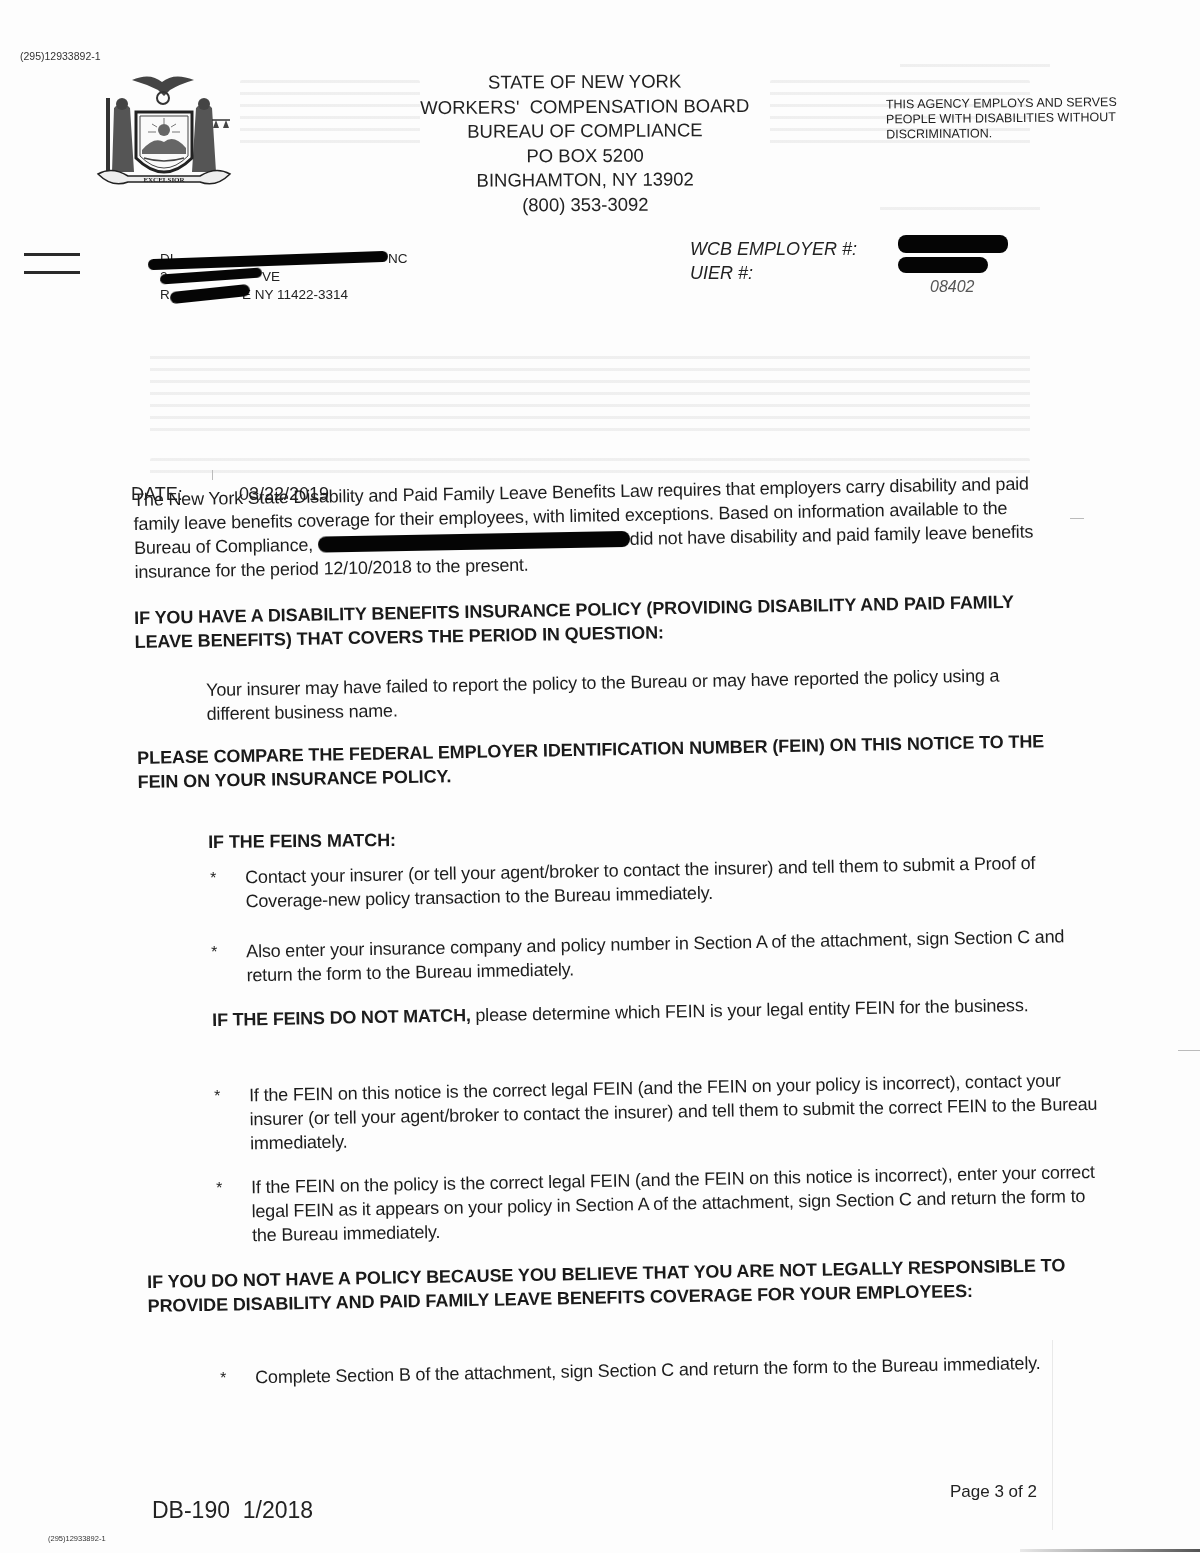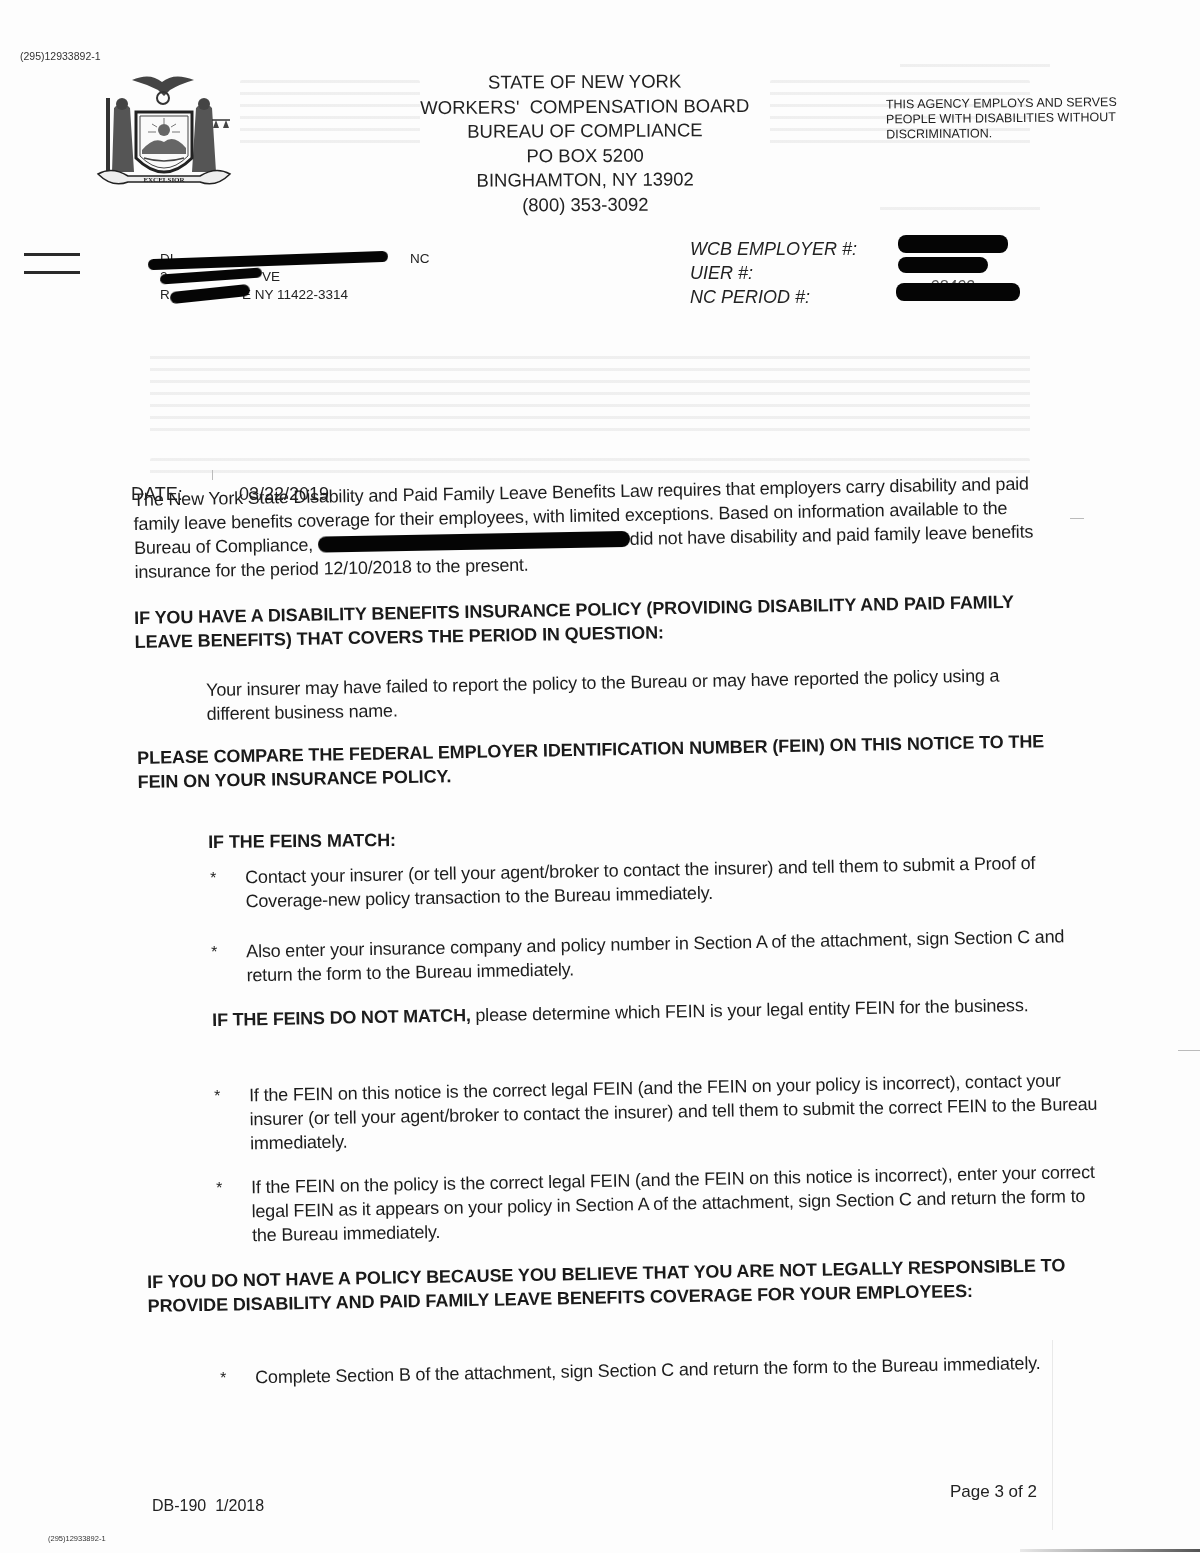--- a/index.html
+++ b/index.html
@@ -184,21 +184,21 @@
       left: 147px; top: 1270px;
       width: 940px;
       transform: rotate(-1.05deg);
       transform-origin: left top;
     }
     .b5 { left: 220px; top: 1366px; transform: rotate(-1.05deg); transform-origin: left top; width: 860px; }
     .b5 .txt { width: 810px; }
 
     .form-id {
       left: 152px; top: 1497px;
-      font-size: 16px;
+      font-size: 23px;
       color: #222;
       white-space: pre;
     }
     .file-ref-bottom {
       left: 48px; top: 1534px;
       font-size: 7.5px;
       color: #333;
     }
     .page-num {
       left: 950px; top: 1482px;
@@ -279,21 +279,21 @@
   <div class="abs nondiscrim">THIS AGENCY EMPLOYS AND SERVES PEOPLE WITH DISABILITIES WITHOUT DISCRIMINATION.</div>
 
   <div class="abs fold-marks">
     <span style="top:0;"></span>
     <span style="top:18px;"></span>
   </div>
 
   <div class="abs addr">
     <div class="line">
       <span style="position:absolute; left:0;">DI</span>
-      <span style="position:absolute; left:228px;margin-left:22px;">NC</span>
+      <span style="position:absolute; left:228px;">NC</span>
       <div class="redact" style="left:-12px; top:5px; width:240px; height:11px; transform:rotate(-2deg);"></div>
     </div>
     <div class="line">
       <span style="position:absolute; left:0;">2</span>
       <span style="position:absolute; left:102px;">VE</span>
       <div class="redact" style="left:0; top:3px; width:102px; height:10px; transform:rotate(-4deg);"></div>
     </div>
     <div class="line">
       <span style="position:absolute; left:0;">R</span>
       <span style="position:absolute; left:82px;">E NY 11422-3314</span>
@@ -303,24 +303,20 @@
 
   <div class="abs ids">
     <div class="row">
       <span>WCB EMPLOYER #:</span>
       <div class="redact" style="left:208px; top:-2px; width:110px; height:18px;"></div>
     </div>
     <div class="row">
       <span>UIER #:</span>
       <span class="val" style="left:240px; top:2px;margin-top:12px;">08402</span>
       <div class="redact" style="left:208px; top:-4px; width:90px; height:16px;"></div>
-    </div>
-    <div class="row">
-      <span>NC PERIOD #:</span>
-      <div class="redact" style="left:206px; top:-2px; width:124px; height:18px;"></div>
     </div>
   </div>
 
   <div class="abs date-row">
     <span class="lbl">DATE:</span><span>03/22/2019</span>
   </div>
 
   <div class="abs body-text para1">
     <span>The New York State Disability and Paid Family Leave Benefits Law requires that employers carry disability and paid family leave benefits coverage for their employees, with limited exceptions. Based on information available to the Bureau of Compliance, </span><span class="inline-redact"></span><span>did not have disability and paid family leave benefits insurance for the period 12/10/2018 to the present.</span>
   </div>

